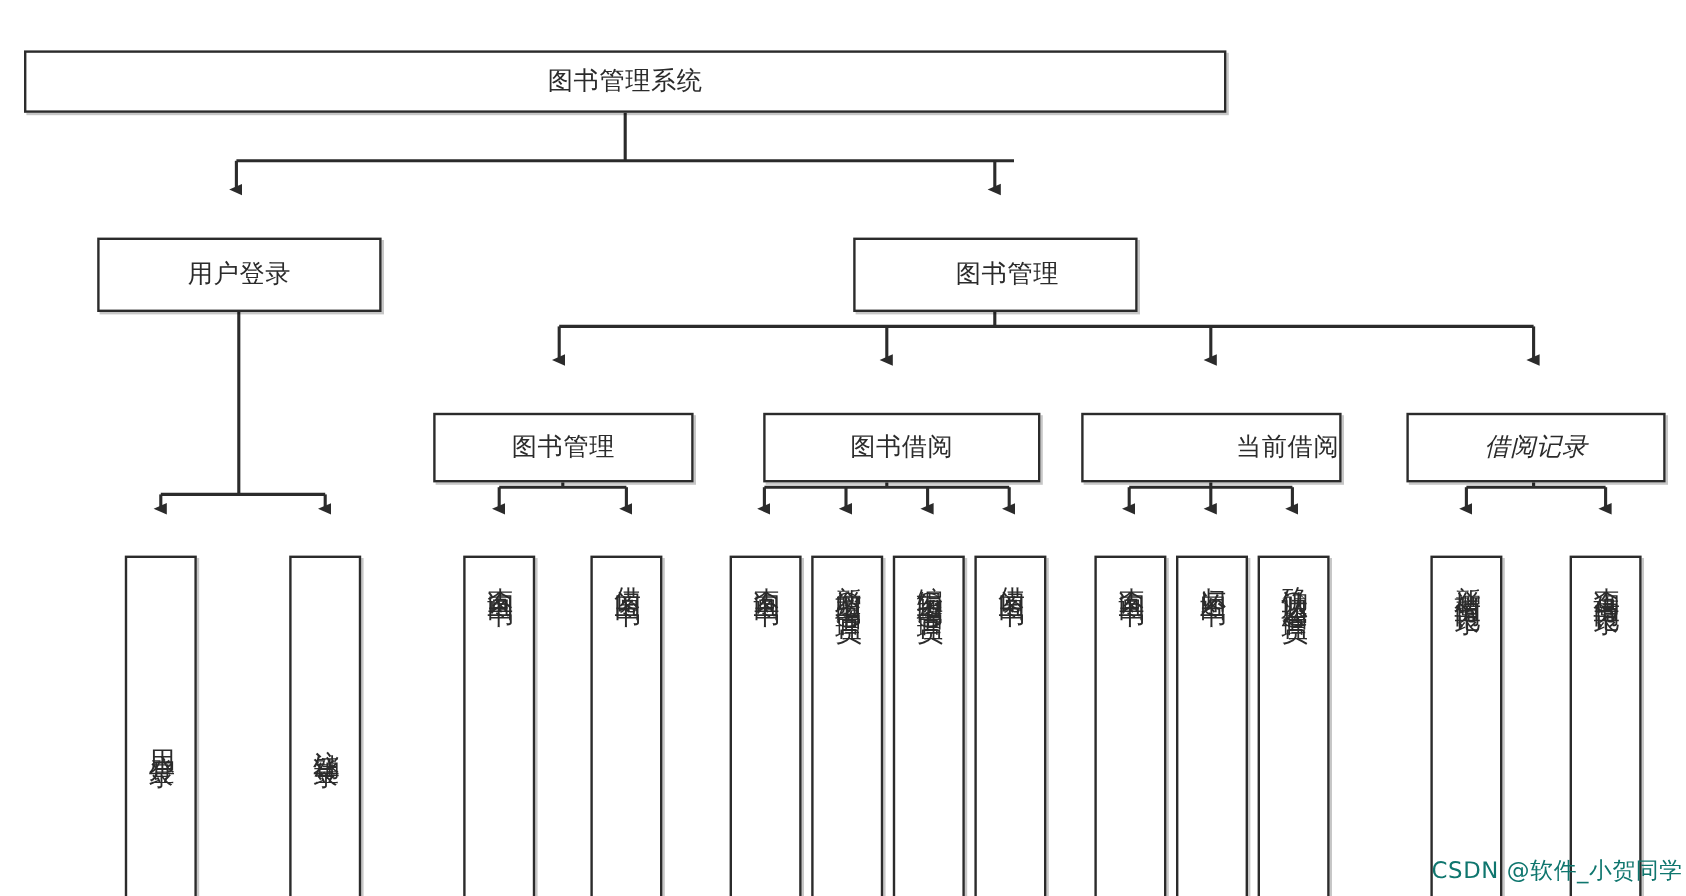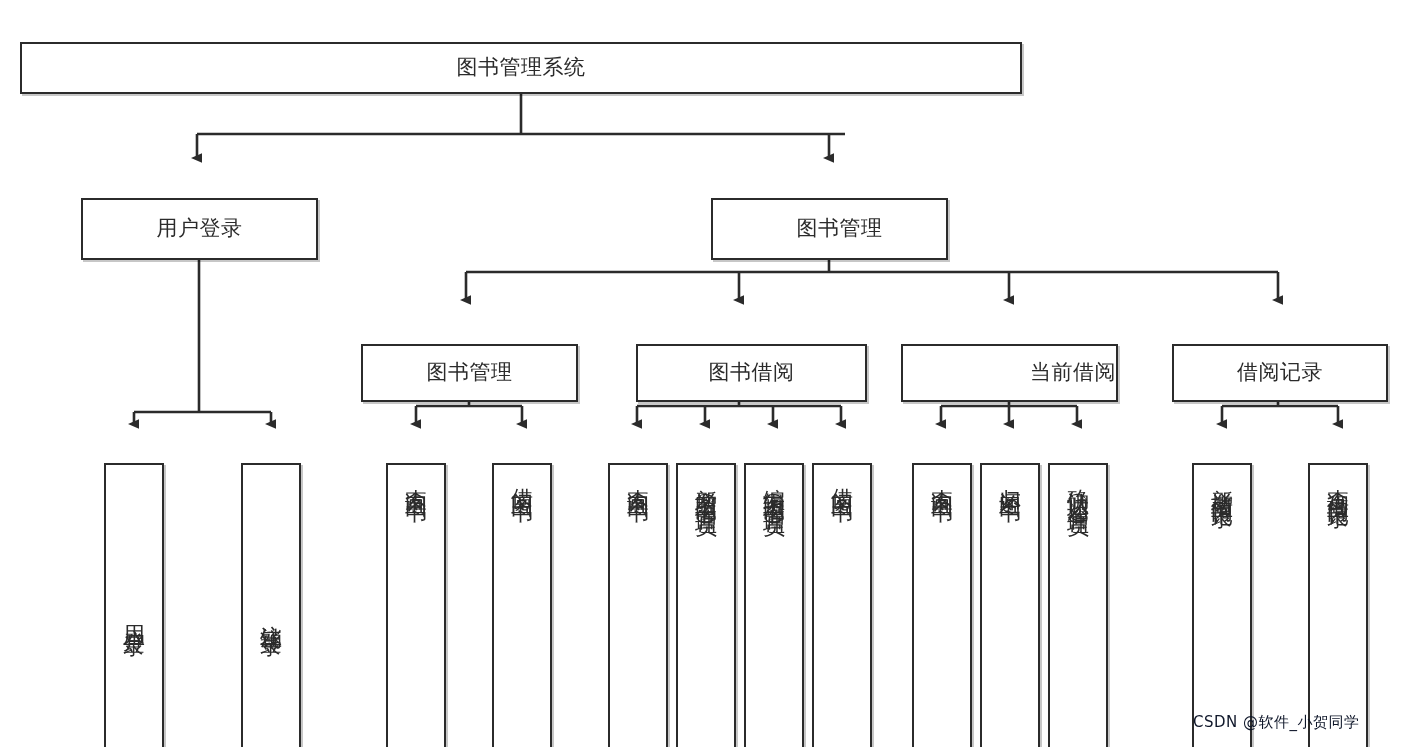--- a/index.html
+++ b/index.html
@@ -59,22 +59,22 @@
     letter-spacing: 4px;
     line-height: 1;
     white-space: normal;
   }
   .node.vert.centered {
     align-items: center;
     padding-top: 0;
   }
   .watermark {
     position: absolute;
-    color: #0f172a;
-    font-size: 15px;
+    color: #0f766e;
+    font-size: 19px;
     white-space: nowrap;
     letter-spacing: 0.5px;
   }
 </style>
 </head>
 <body>
 
 <div id="canvas">
 
   <svg class="edges" viewBox="0 0 1405 747" xmlns="http://www.w3.org/2000/svg">
@@ -144,21 +144,21 @@
   </div>
 
   <div class="node horiz" style="left:636px; top:316px; width:231px; height:58px;">
     <span class="label">图书借阅</span>
   </div>
 
   <div class="node horiz" style="left:901px; top:316px; width:217px; height:58px;justify-content:flex-end;">
     <span class="label">当前借阅</span>
   </div>
 
-  <div class="node horiz" style="left:1172px; top:316px; width:216px; height:58px;">
+  <div class="node horiz" style="left:1172px; top:316px; width:216px; height:58px;font-style:italic;">
     <span class="label">借阅记录</span>
   </div>
 
   <div class="node vert centered" style="left:104px; top:435px; width:60px; height:303px;">
     <span class="label">用户登录</span>
   </div>
 
   <div class="node vert centered" style="left:241px; top:435px; width:60px; height:303px;">
     <span class="label">注销登录</span>
   </div>

